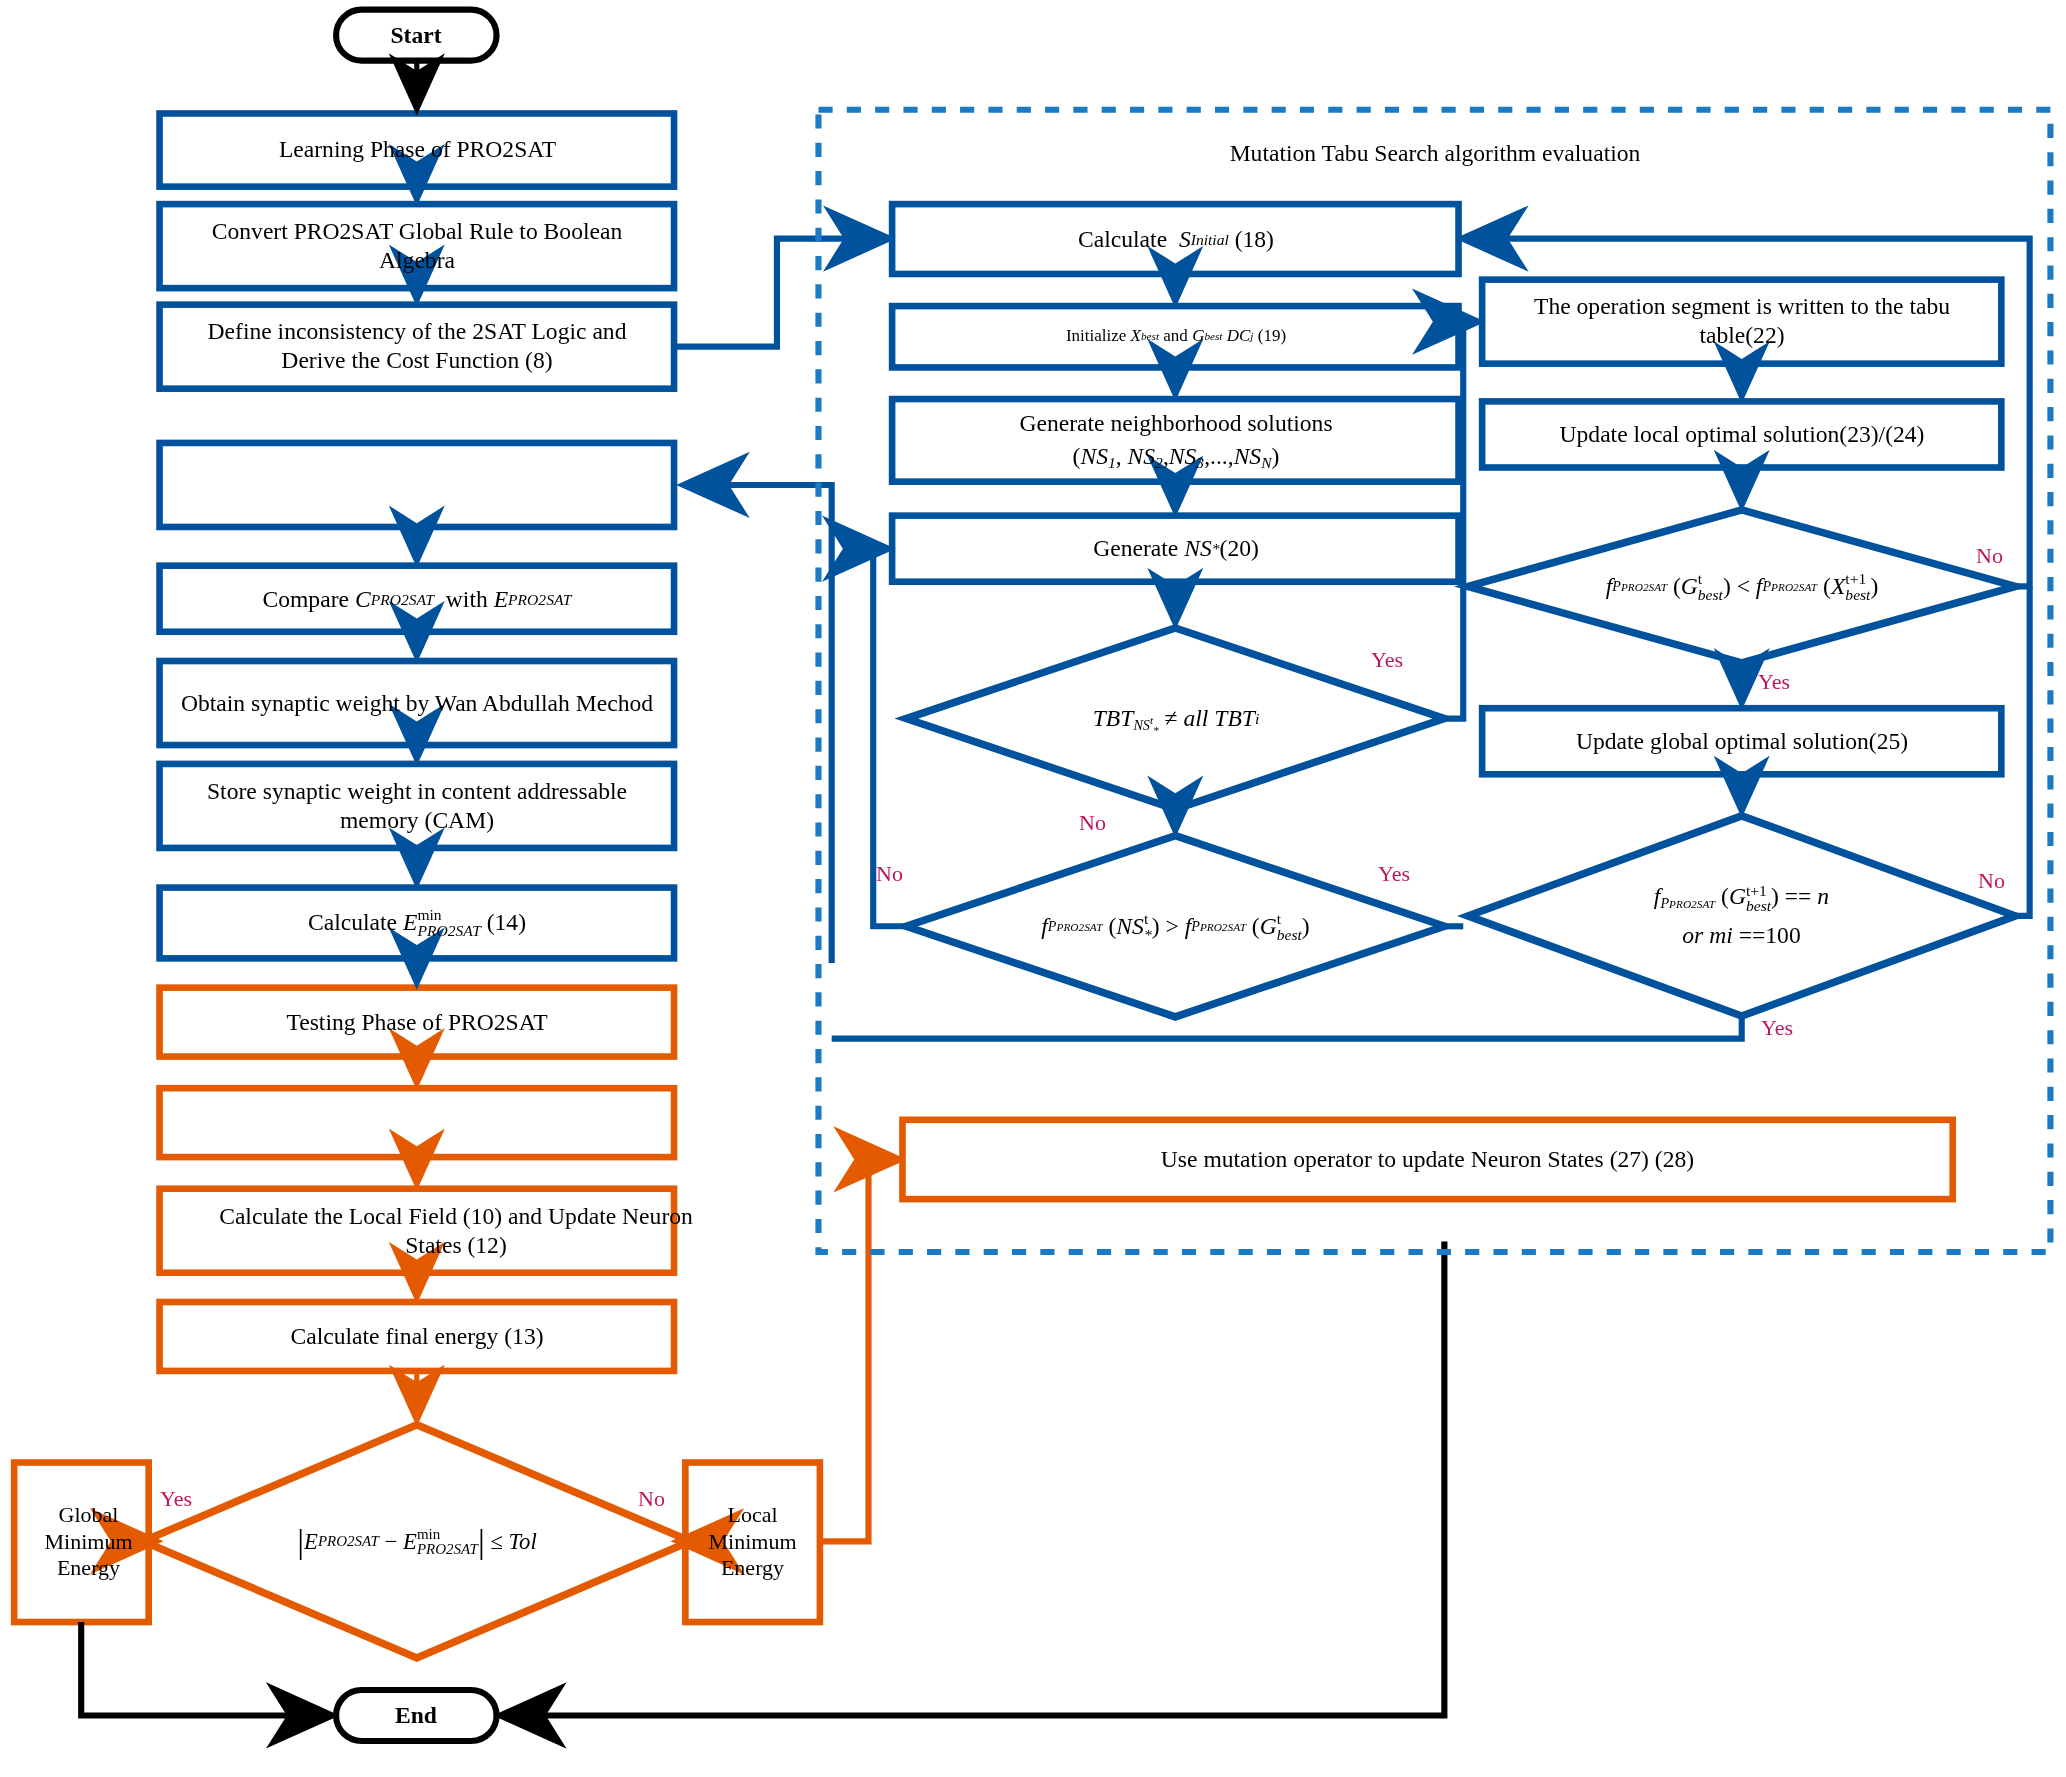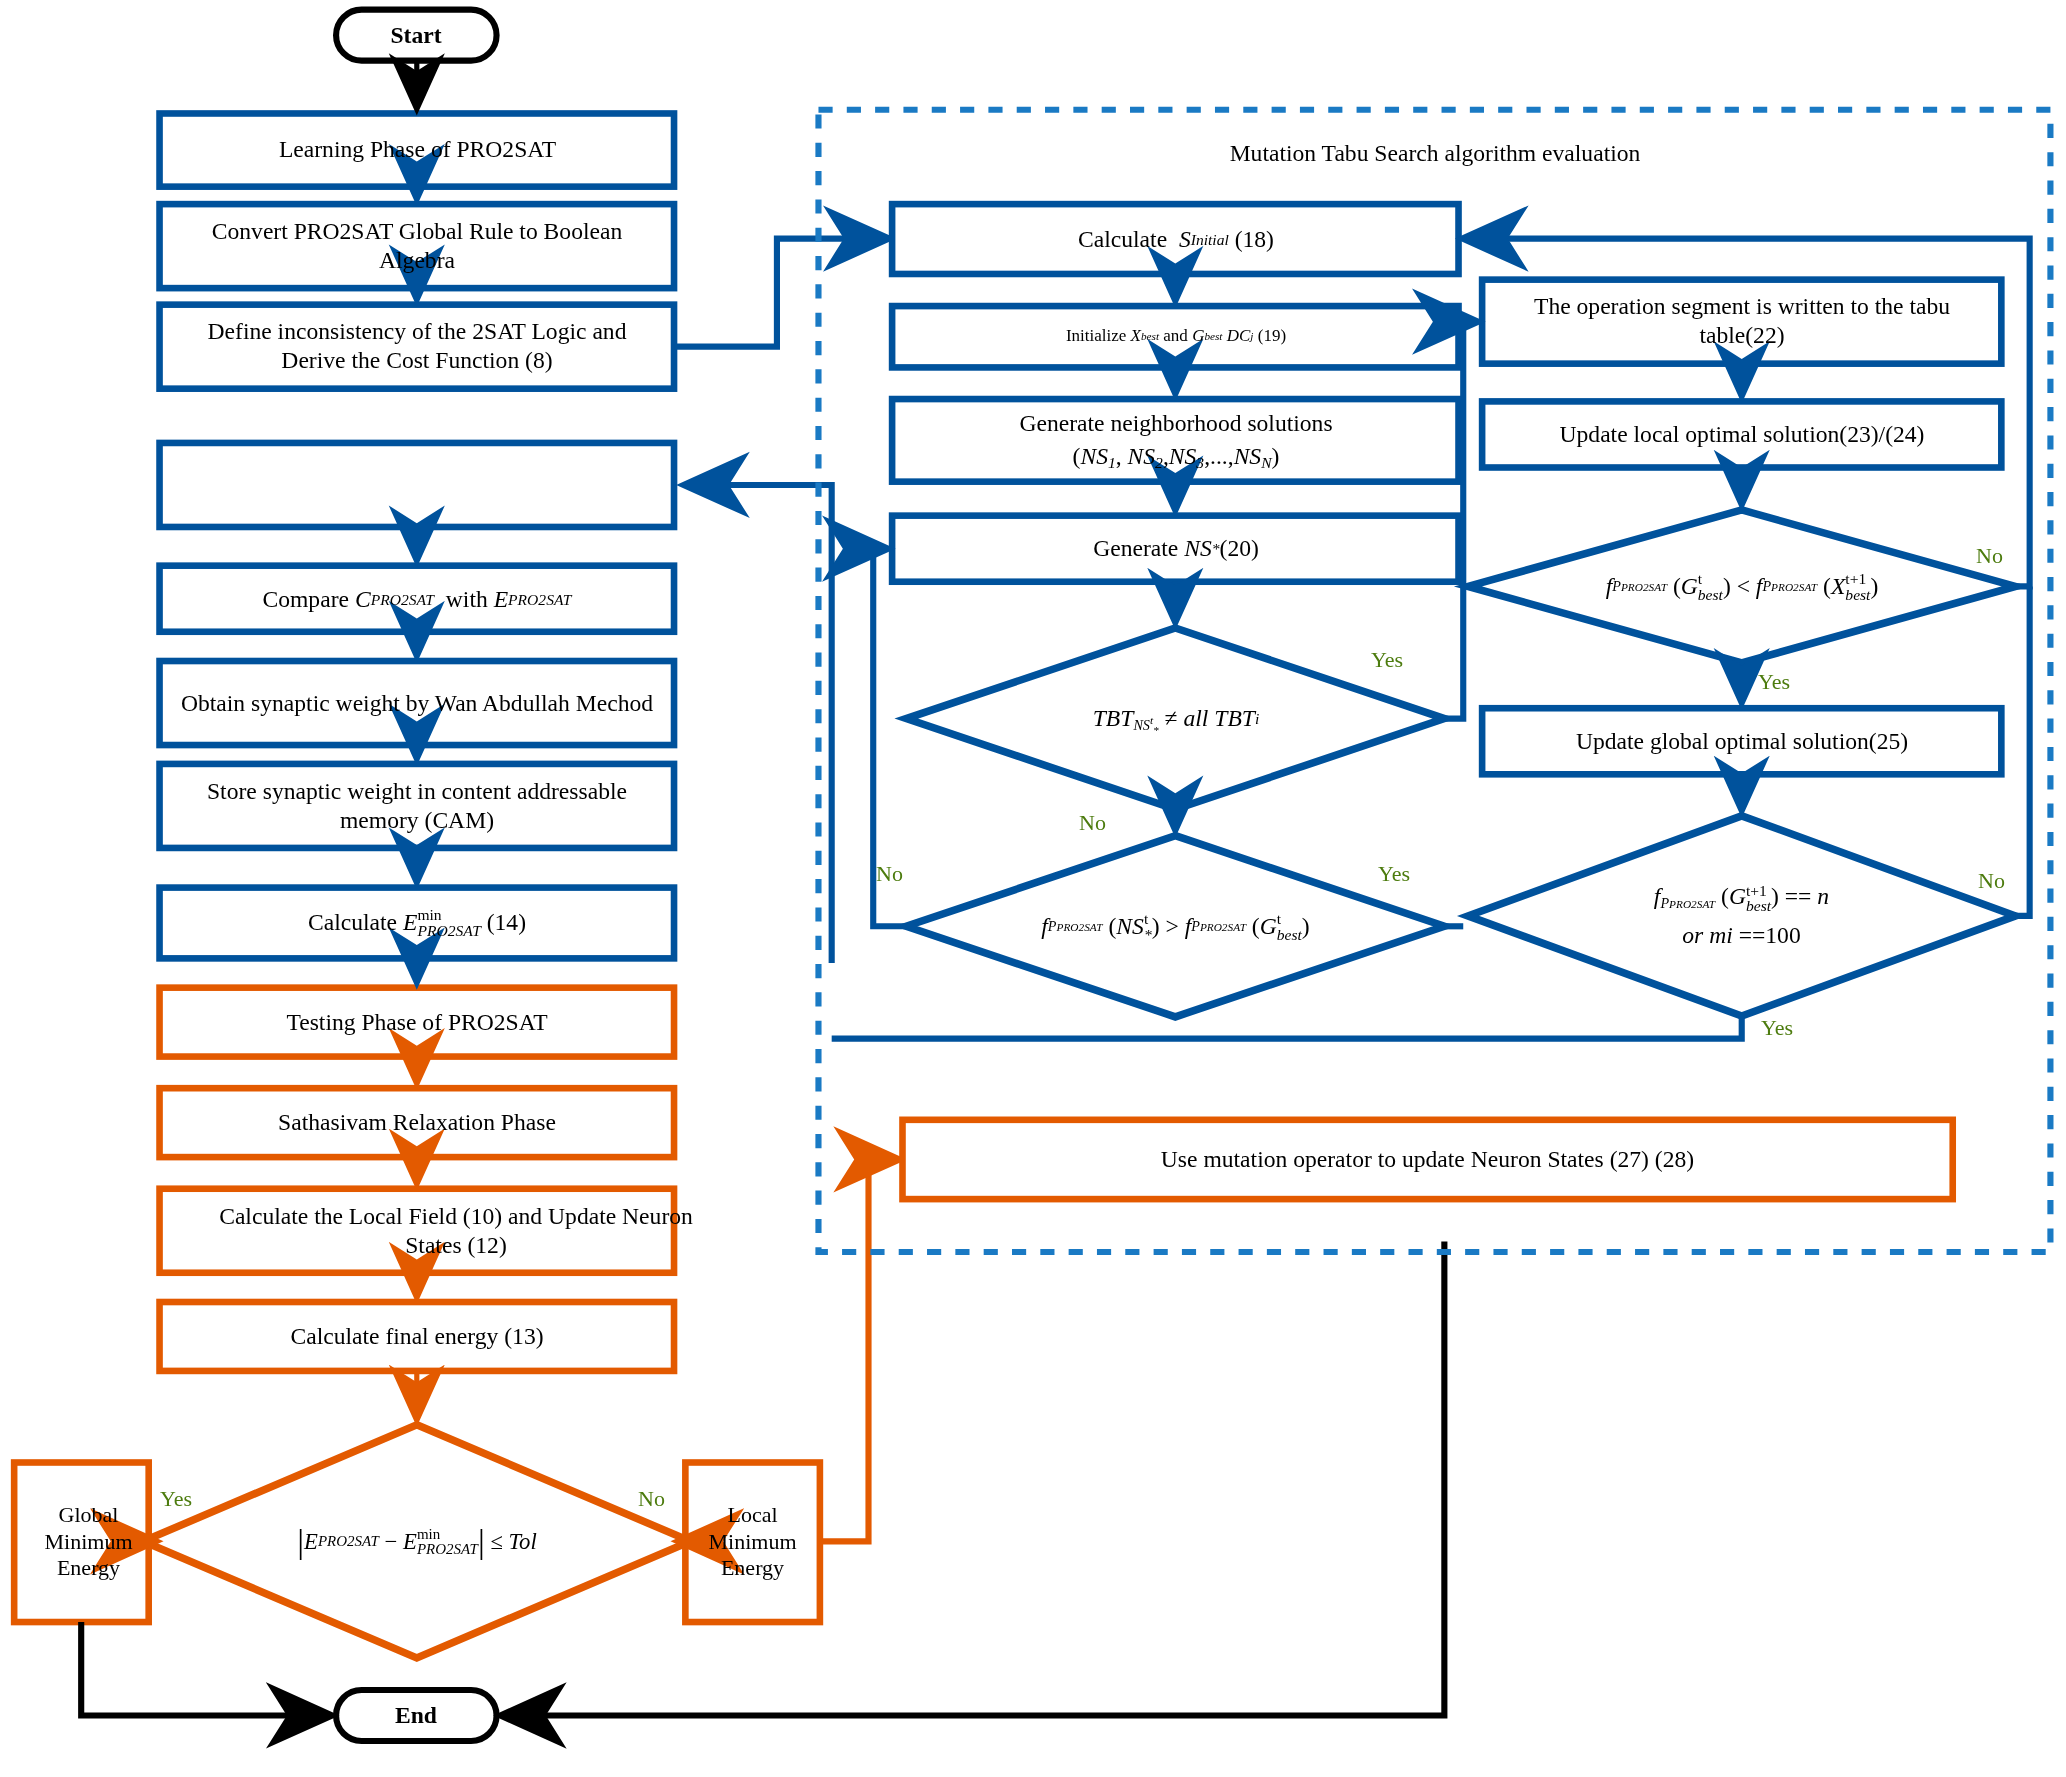--- a/index.html
+++ b/index.html
@@ -5,21 +5,21 @@
   html,body{margin:0;padding:0;background:#ffffff;}
   body{font-family:"Liberation Serif",serif;}
   #stage{position:relative;width:2066px;height:1778px;background:#fff;overflow:hidden;}
   svg.layer{position:absolute;left:0;top:0;width:2066px;height:1778px;}
   .nodeText{
     position:absolute;display:flex;align-items:center;justify-content:center;
     text-align:center;color:#000;font-family:"Liberation Serif",serif;
     line-height:1.22;pointer-events:none;
   }
   .lbl{
-    position:absolute;color:#4d7c0f;font-family:"Liberation Serif",serif;
+    position:absolute;color:#be185d;font-family:"Liberation Serif",serif;
     font-size:22px;white-space:nowrap;
   }
   .sub{font-size:0.66em;vertical-align:-0.28em;font-style:italic;}
   .it{font-style:italic;}
   .stk{display:inline-block;vertical-align:middle;text-align:left;font-size:0.66em;line-height:1.0;}
   .stk i{display:block;font-style:italic;}
   .stk u{display:block;text-decoration:none;}
   .fsub{font-size:0.60em;vertical-align:-0.30em;font-style:italic;}
 </style>
 </head>
@@ -184,21 +184,20 @@
   <div class="nodeText" style="left:174px;top:661px;width:486px;height:84px;font-size:23.6px;">Obtain synaptic weight by Wan Abdullah Mechod</div>
 
   <div class="nodeText" style="left:174px;top:887px;width:486px;height:71px;font-size:23.6px;">
     Calculate&nbsp;<span class="it">E</span><span class="stk">
         <u>min</u>
         <i>PRO2SAT</i>
       </span>&nbsp;(14)
   </div>
 
   <div class="nodeText" style="left:174px;top:988px;width:486px;height:69px;font-size:23.6px;">Testing Phase of PRO2SAT</div>
-  <div class="nodeText" style="left:174px;top:1088px;width:486px;height:69px;font-size:23.6px;">Sathasivam Relaxation Phase</div>
   <div class="nodeText" style="left:174px;top:1189px;width:486px;height:84px;font-size:23.6px;margin-left:39px;">Calculate the Local Field (10) and Update Neuron States (12)</div>
   <div class="nodeText" style="left:174px;top:1302px;width:486px;height:69px;font-size:23.6px;">Calculate final energy (13)</div>
 
   <div class="nodeText" style="left:228px;top:1518px;width:378px;height:47px;font-size:22.7px;">
     <span style="font-size:34px;font-weight:300;">|</span><span class="it">E</span><span class="sub">PRO2SAT</span>&nbsp;−&nbsp;<span class="it">E</span><span class="stk">
         <u>min</u>
         <i>PRO2SAT</i>
       </span><span style="font-size:34px;font-weight:300;">|</span>&nbsp;≤&nbsp;<span class="it">Tol</span>
   </div>
 

